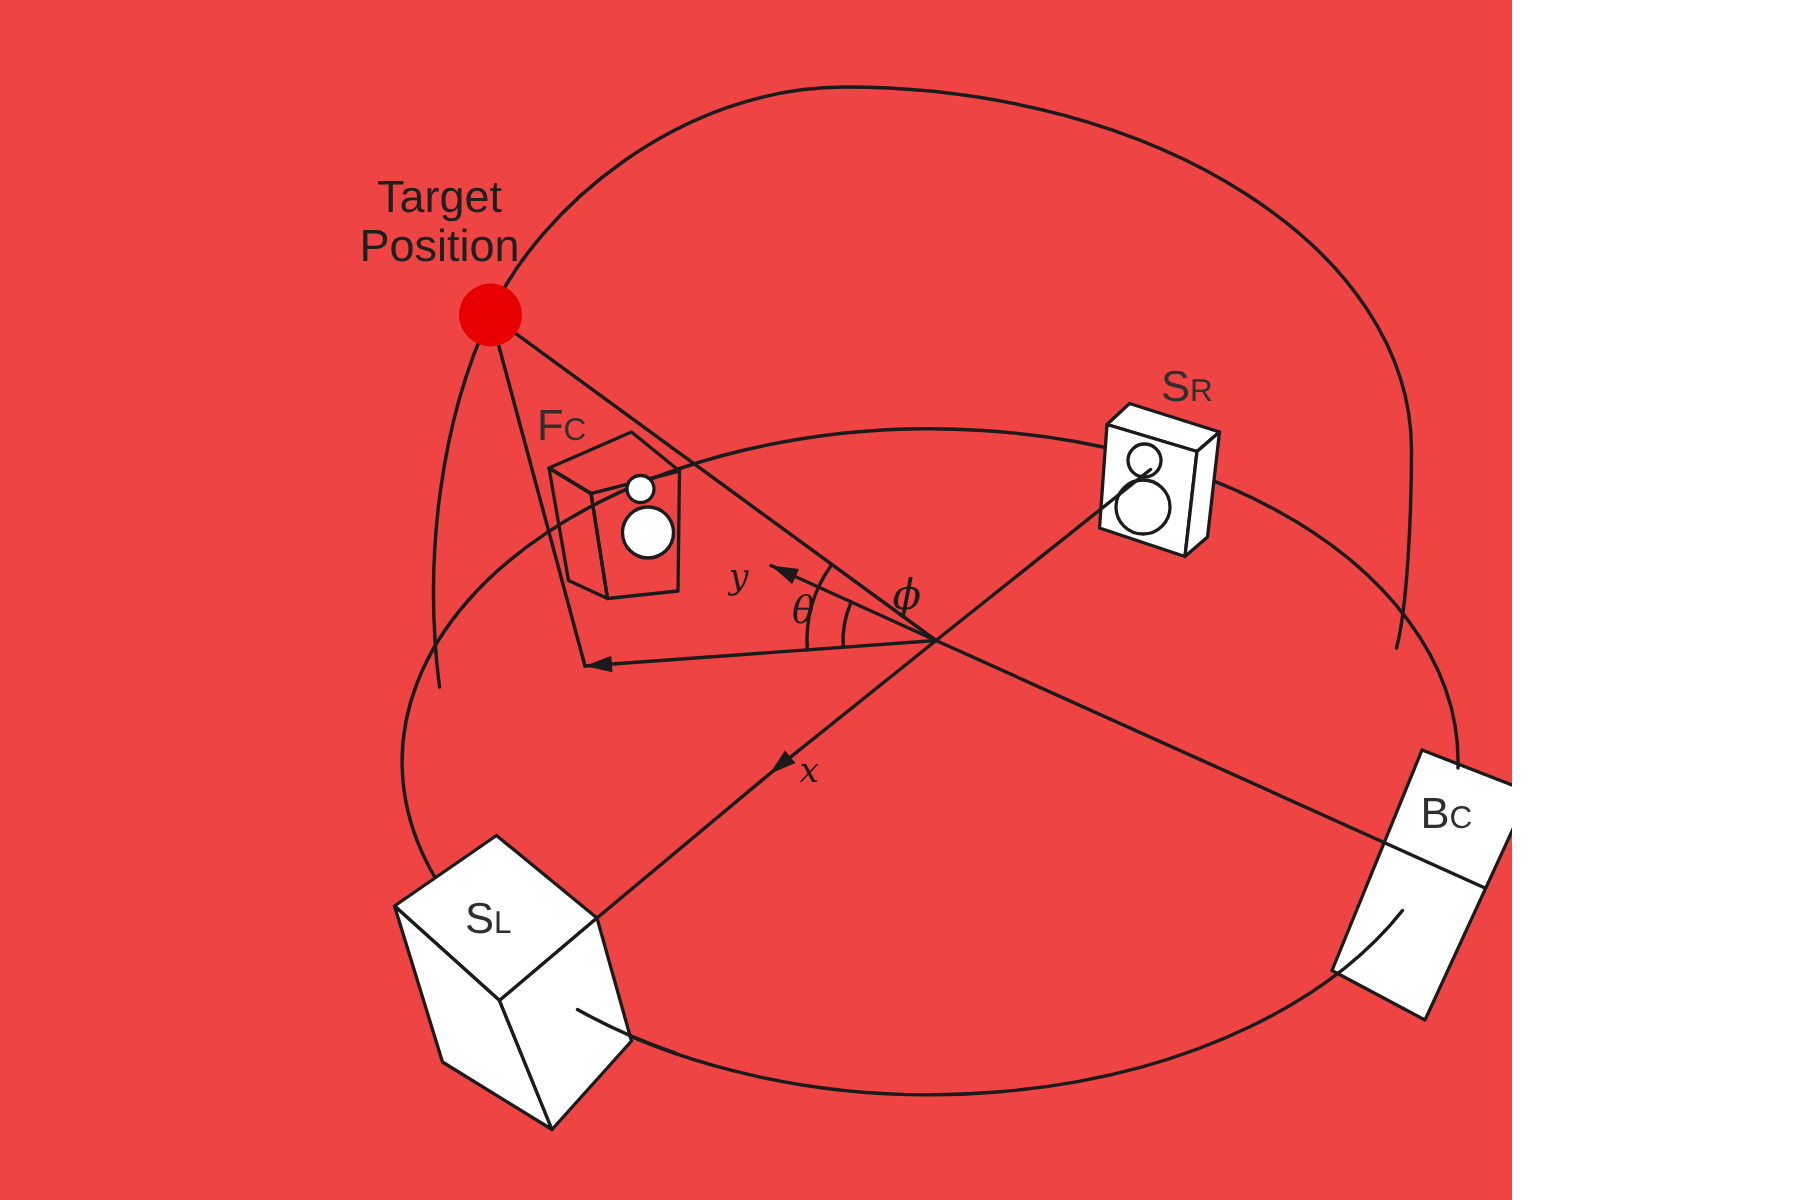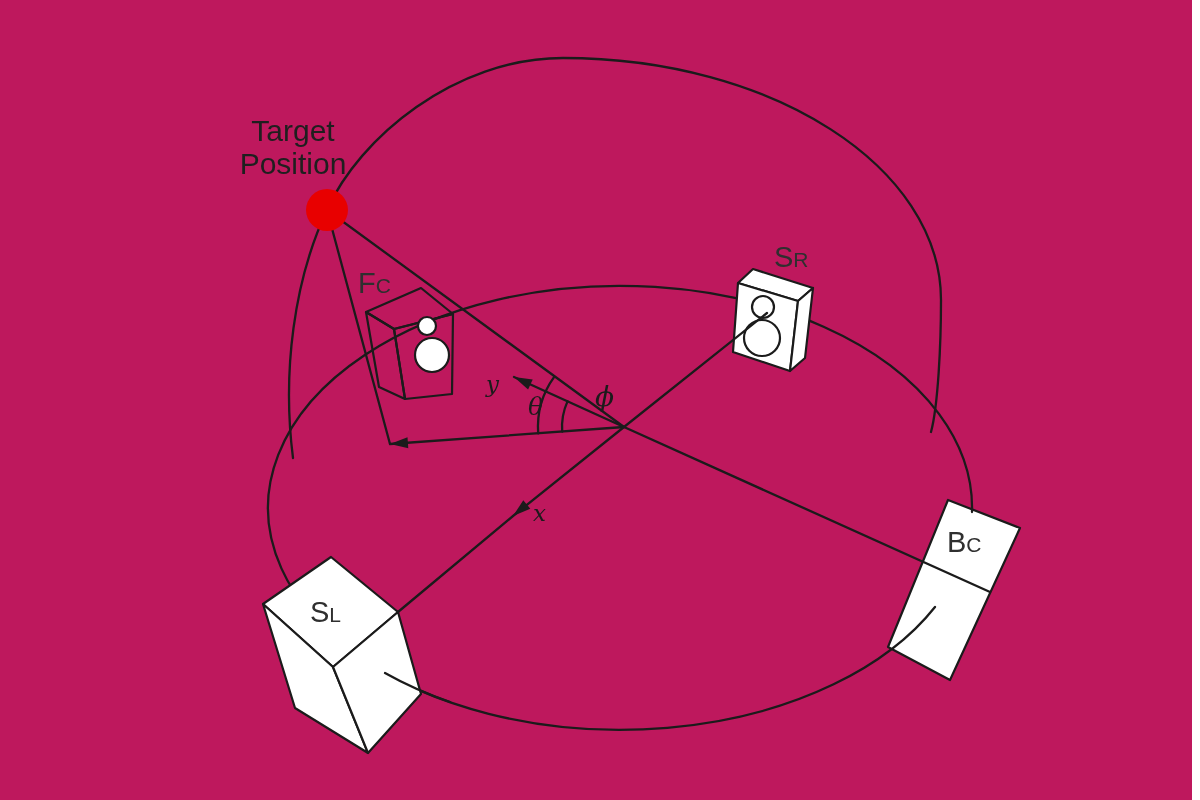--- a/index.html
+++ b/index.html
@@ -5,23 +5,23 @@
   html, body {
     margin: 0;
     padding: 0;
     width: 1200px;
     height: 800px;
     background: #ffffff;
     font-family: "Liberation Sans", sans-serif;
   }
   .canvas-wrap {
     position: relative;
-    width: 1192px;
+    width: 1008px;
     height: 800px;
-    background: #be185d;
+    background: #ef4444;
     overflow: hidden;
   }
   svg { display: block; }
 
   
   .stroke {
     fill: none;
     stroke: #1b1b1b;
     stroke-width: 2.3;
     stroke-linecap: round;

